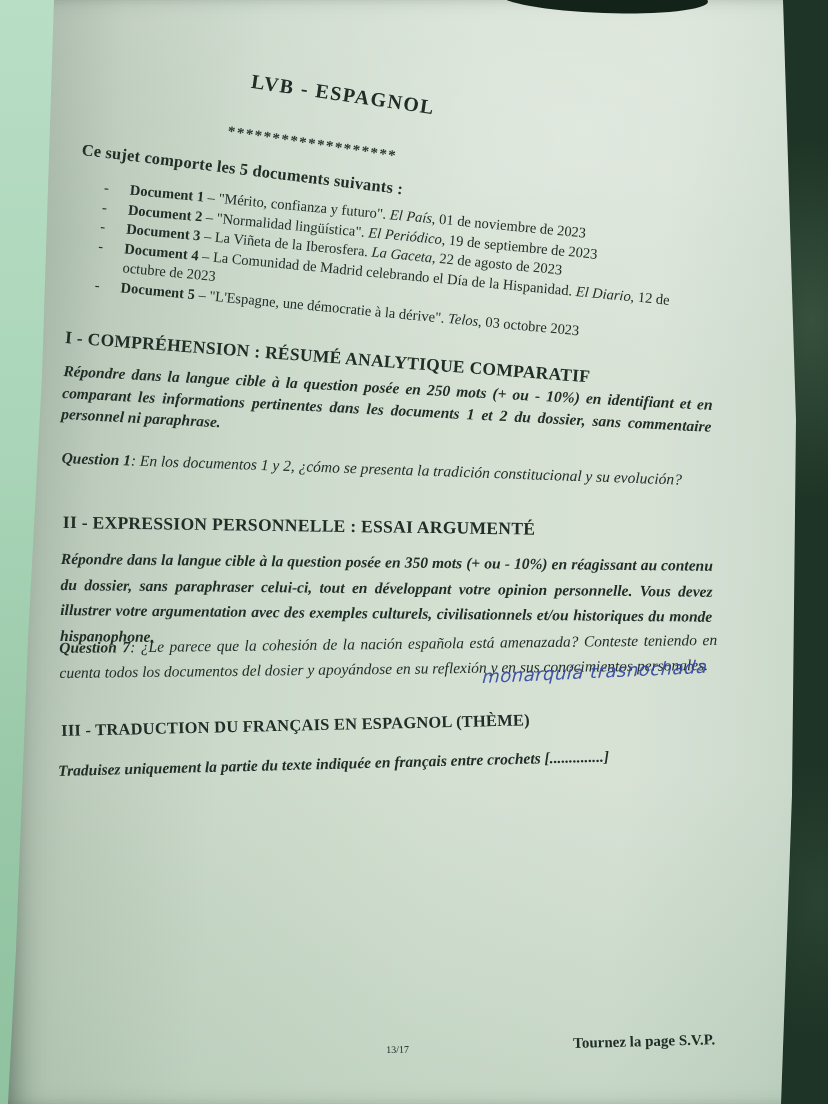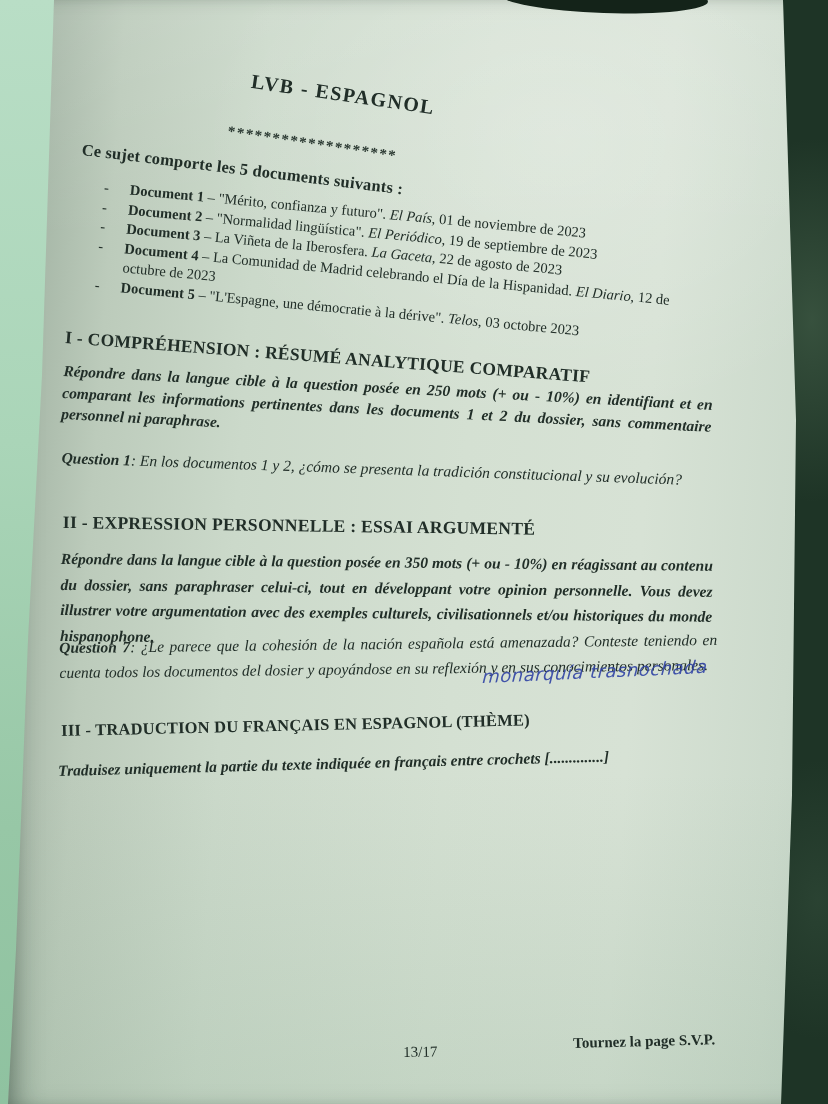--- a/index.html
+++ b/index.html
@@ -47,21 +47,21 @@
 
   .h2a{left:63px;top:512px;font-size:17.5px;font-weight:bold;transform:rotate(.8deg);letter-spacing:.3px;}
   .p2{left:61px;top:546px;width:652px;font-size:15.5px;font-weight:bold;font-style:italic;line-height:25.5px;text-align:justify;transform:rotate(.6deg);}
   .q2{left:59px;top:636px;width:658px;font-size:15.5px;font-style:italic;line-height:24.5px;text-align:justify;transform:rotate(-.7deg);}
 
   .handnote{left:483px;top:666px;font-size:18px;font-style:italic;color:#3447a6;transform:rotate(-2.6deg) skewX(-6deg);font-family:"DejaVu Sans",cursive,sans-serif;letter-spacing:.5px;opacity:.92;}
 
   .h3a{left:61px;top:721px;font-size:16.5px;font-weight:bold;transform:rotate(-1.3deg);letter-spacing:.2px;}
   .p3{left:58px;top:762px;font-size:15.5px;font-weight:bold;font-style:italic;transform:rotate(-1.5deg);}
 
-  .pagenum{left:403px;top:1044px;font-size:15px;transform:rotate(-1deg);}
+  .pagenum{left:386px;top:1044px;font-size:10px;transform:rotate(-1deg);}
   .turnnote{left:573px;top:1035px;font-size:15px;font-weight:bold;transform:rotate(-1.5deg);}
 </style>
 </head>
 <body>
 
 <div class="photo">
   <div class="table-strip"></div>
 
   <div class="paper">
 

